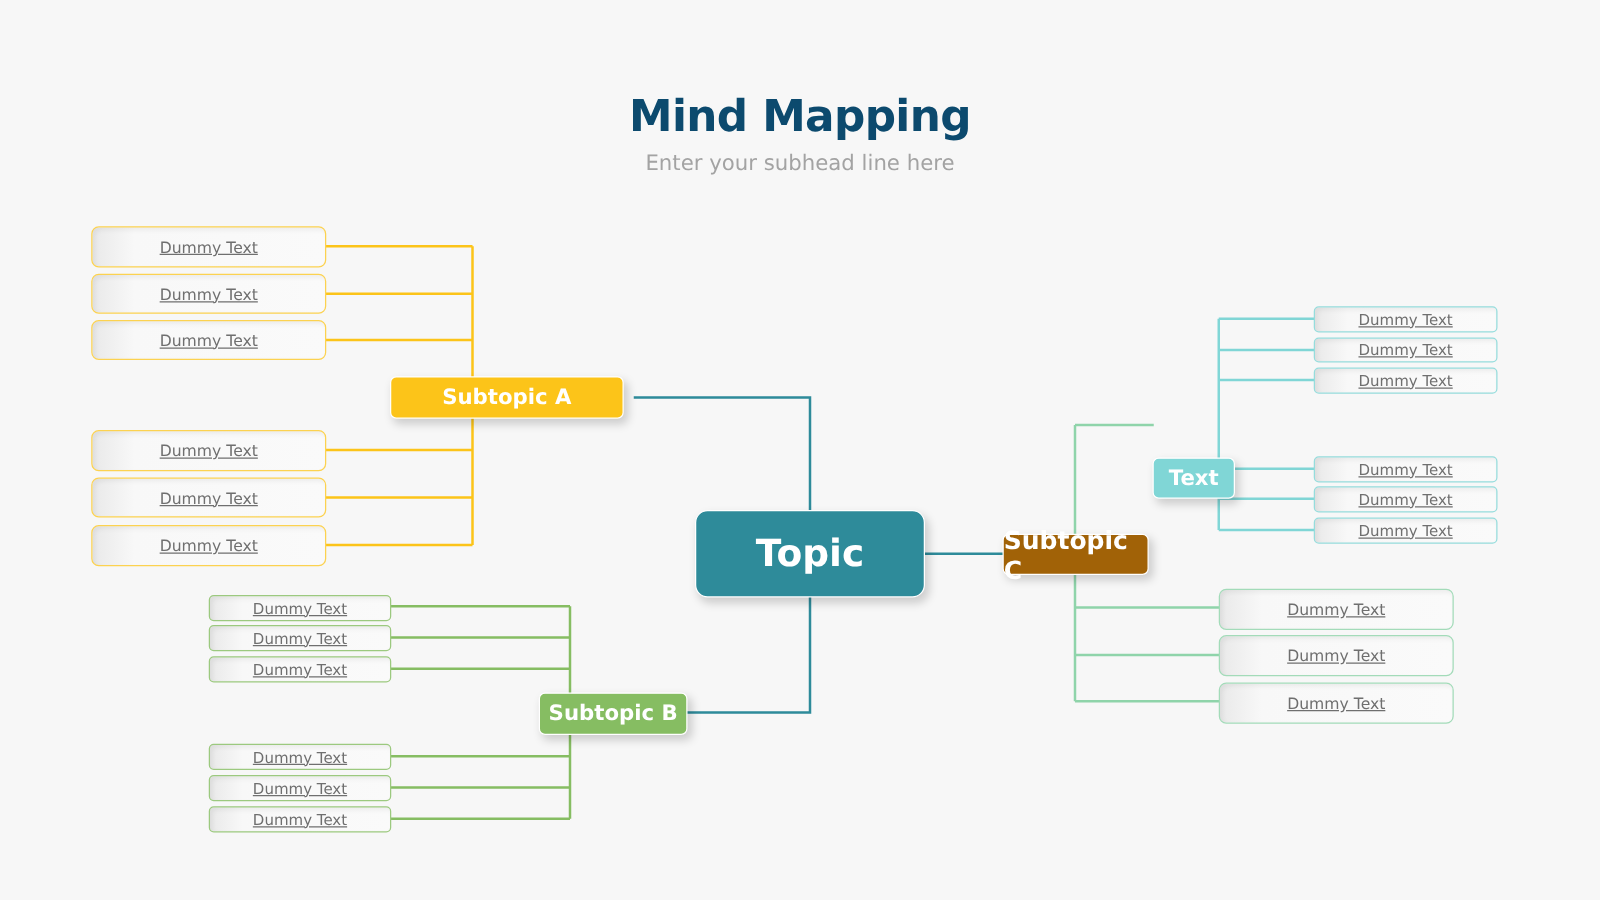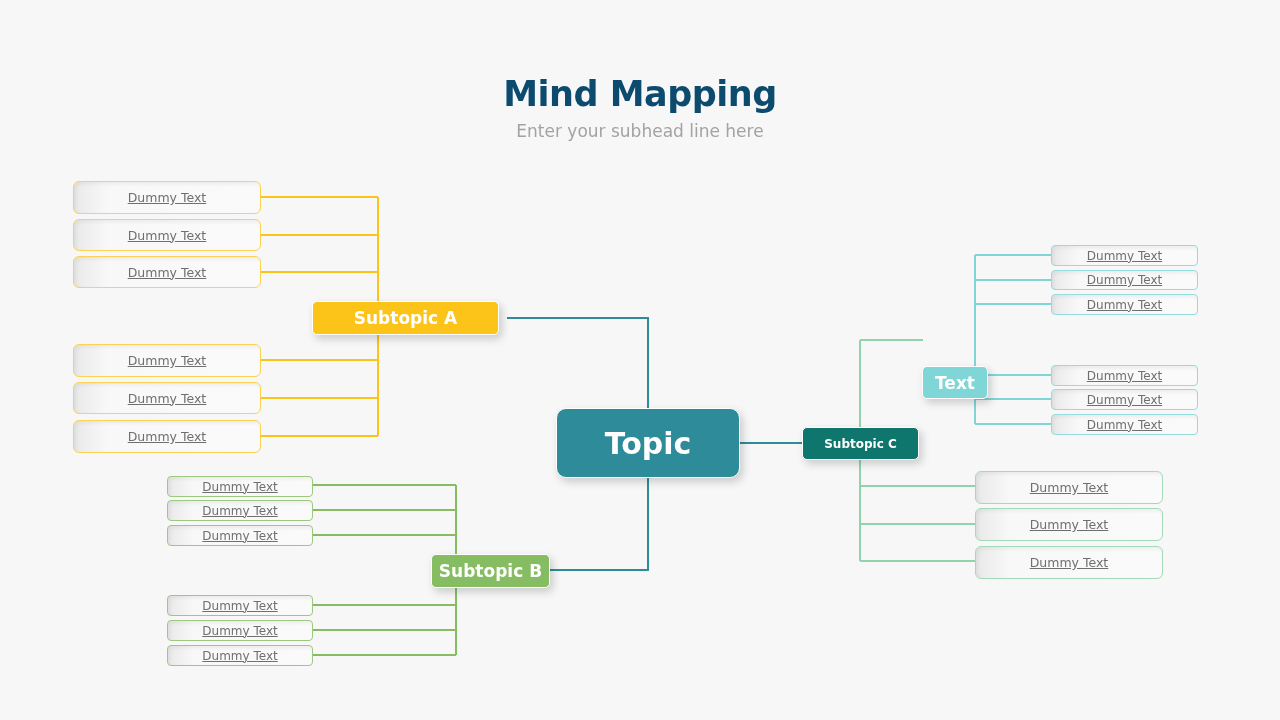--- a/index.html
+++ b/index.html
@@ -114,15 +114,15 @@
 <div class="leaf" style="left:975px;top:471px;width:188px;height:33px;border:1.5px solid #a3dbb9;">Dummy Text</div>
 <div class="leaf" style="left:975px;top:508px;width:188px;height:33px;border:1.5px solid #a3dbb9;">Dummy Text</div>
 <div class="leaf" style="left:975px;top:546px;width:188px;height:33px;border:1.5px solid #a3dbb9;">Dummy Text</div>
 
 <div class="node" style="left:556px;top:408px;width:184px;height:70px;border-radius:10px;background:#2e8b9a;font-size:30px;">Topic</div>
 
 <div class="node" style="left:312px;top:301px;width:187px;height:34px;border-radius:5px;background:#fcc419;font-size:17px;">Subtopic A</div>
 
 <div class="node" style="left:431px;top:554px;width:119px;height:34px;border-radius:5px;background:#86bd62;font-size:17px;">Subtopic B</div>
 
-<div class="node" style="left:802px;top:427px;width:117px;height:33px;border-radius:5px;background:#0f766e;font-size:12px;">Subtopic C</div>
+<div class="node" style="left:802px;top:427px;width:117px;height:33px;border-radius:5px;background:#a16207;font-size:20px;">Subtopic C</div>
 
 <div class="node" style="left:922px;top:324px;width:66px;height:33px;border-radius:5px;background:#80d6d6;font-size:17px;margin-top:42px;">Text</div>
 
 </body></html>

